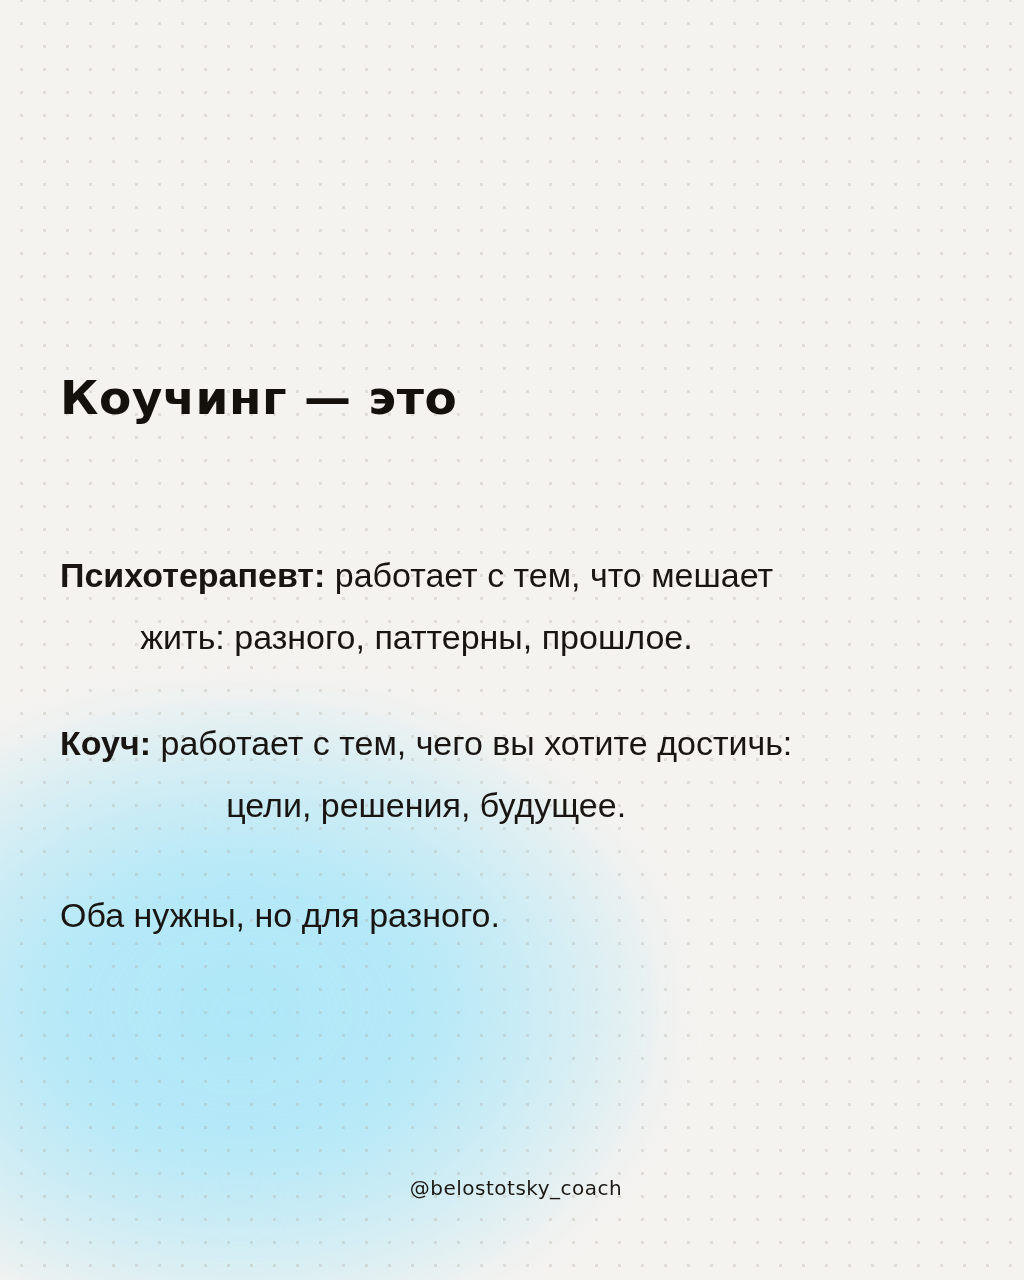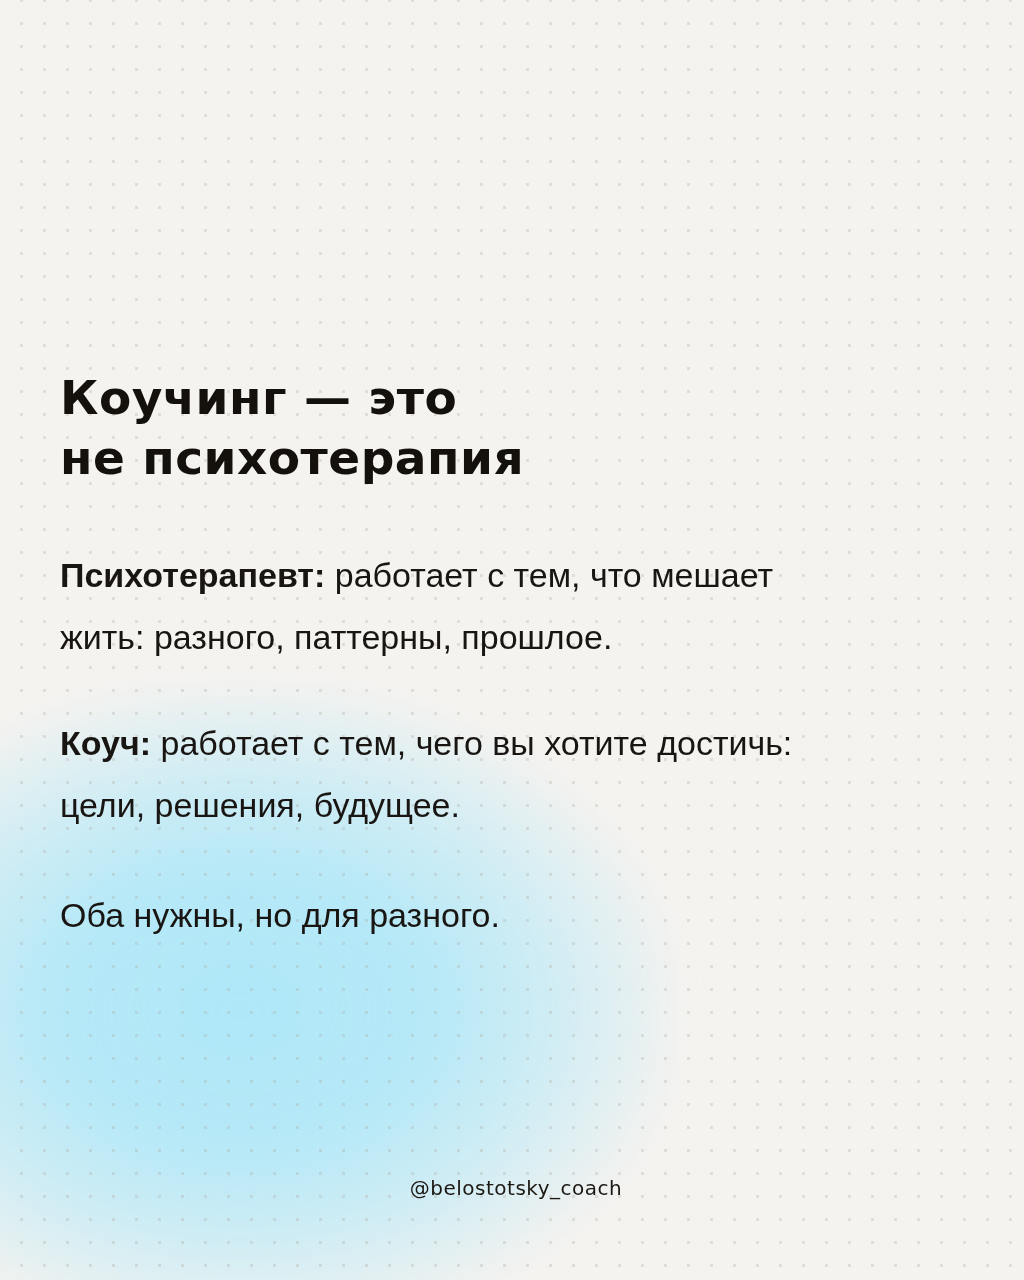--- a/index.html
+++ b/index.html
@@ -55,20 +55,21 @@
   }
   .title .t-line { display: block; }
   .body-par {
     position: absolute;
     left: 60px;
     margin: 0;
     font-size: 34px;
     line-height: 62px;
     font-weight: 400;
     color: #181512;
+    text-align: center;
   }
   .body-par .line { display: block; white-space: pre; }
   .body-par b { font-weight: 700; }
   .p1 { top: 544px; }
   .p2 { top: 712px; }
   .p3 { top: 884px; }
   .footer {
     position: absolute;
     left: 0;
     right: 0;
@@ -85,21 +86,20 @@
 </head>
 <body>
 
 <div class="poster">
 
   <div class="blob"></div>
   <div class="dots"></div>
 
   <h1 class="title">
     <span class="t-line">Коучинг — это</span>
-    <span class="t-line">не психотерапия</span>
   </h1>
 
   <p class="body-par p1">
     <span class="line"><b>Психотерапевт:</b><span> работает с тем, что мешает</span></span>
     <span class="line">жить: разного, паттерны, прошлое.</span>
   </p>
 
   <p class="body-par p2">
     <span class="line"><b>Коуч:</b><span> работает с тем, чего вы хотите достичь:</span></span>
     <span class="line">цели, решения, будущее.</span>

